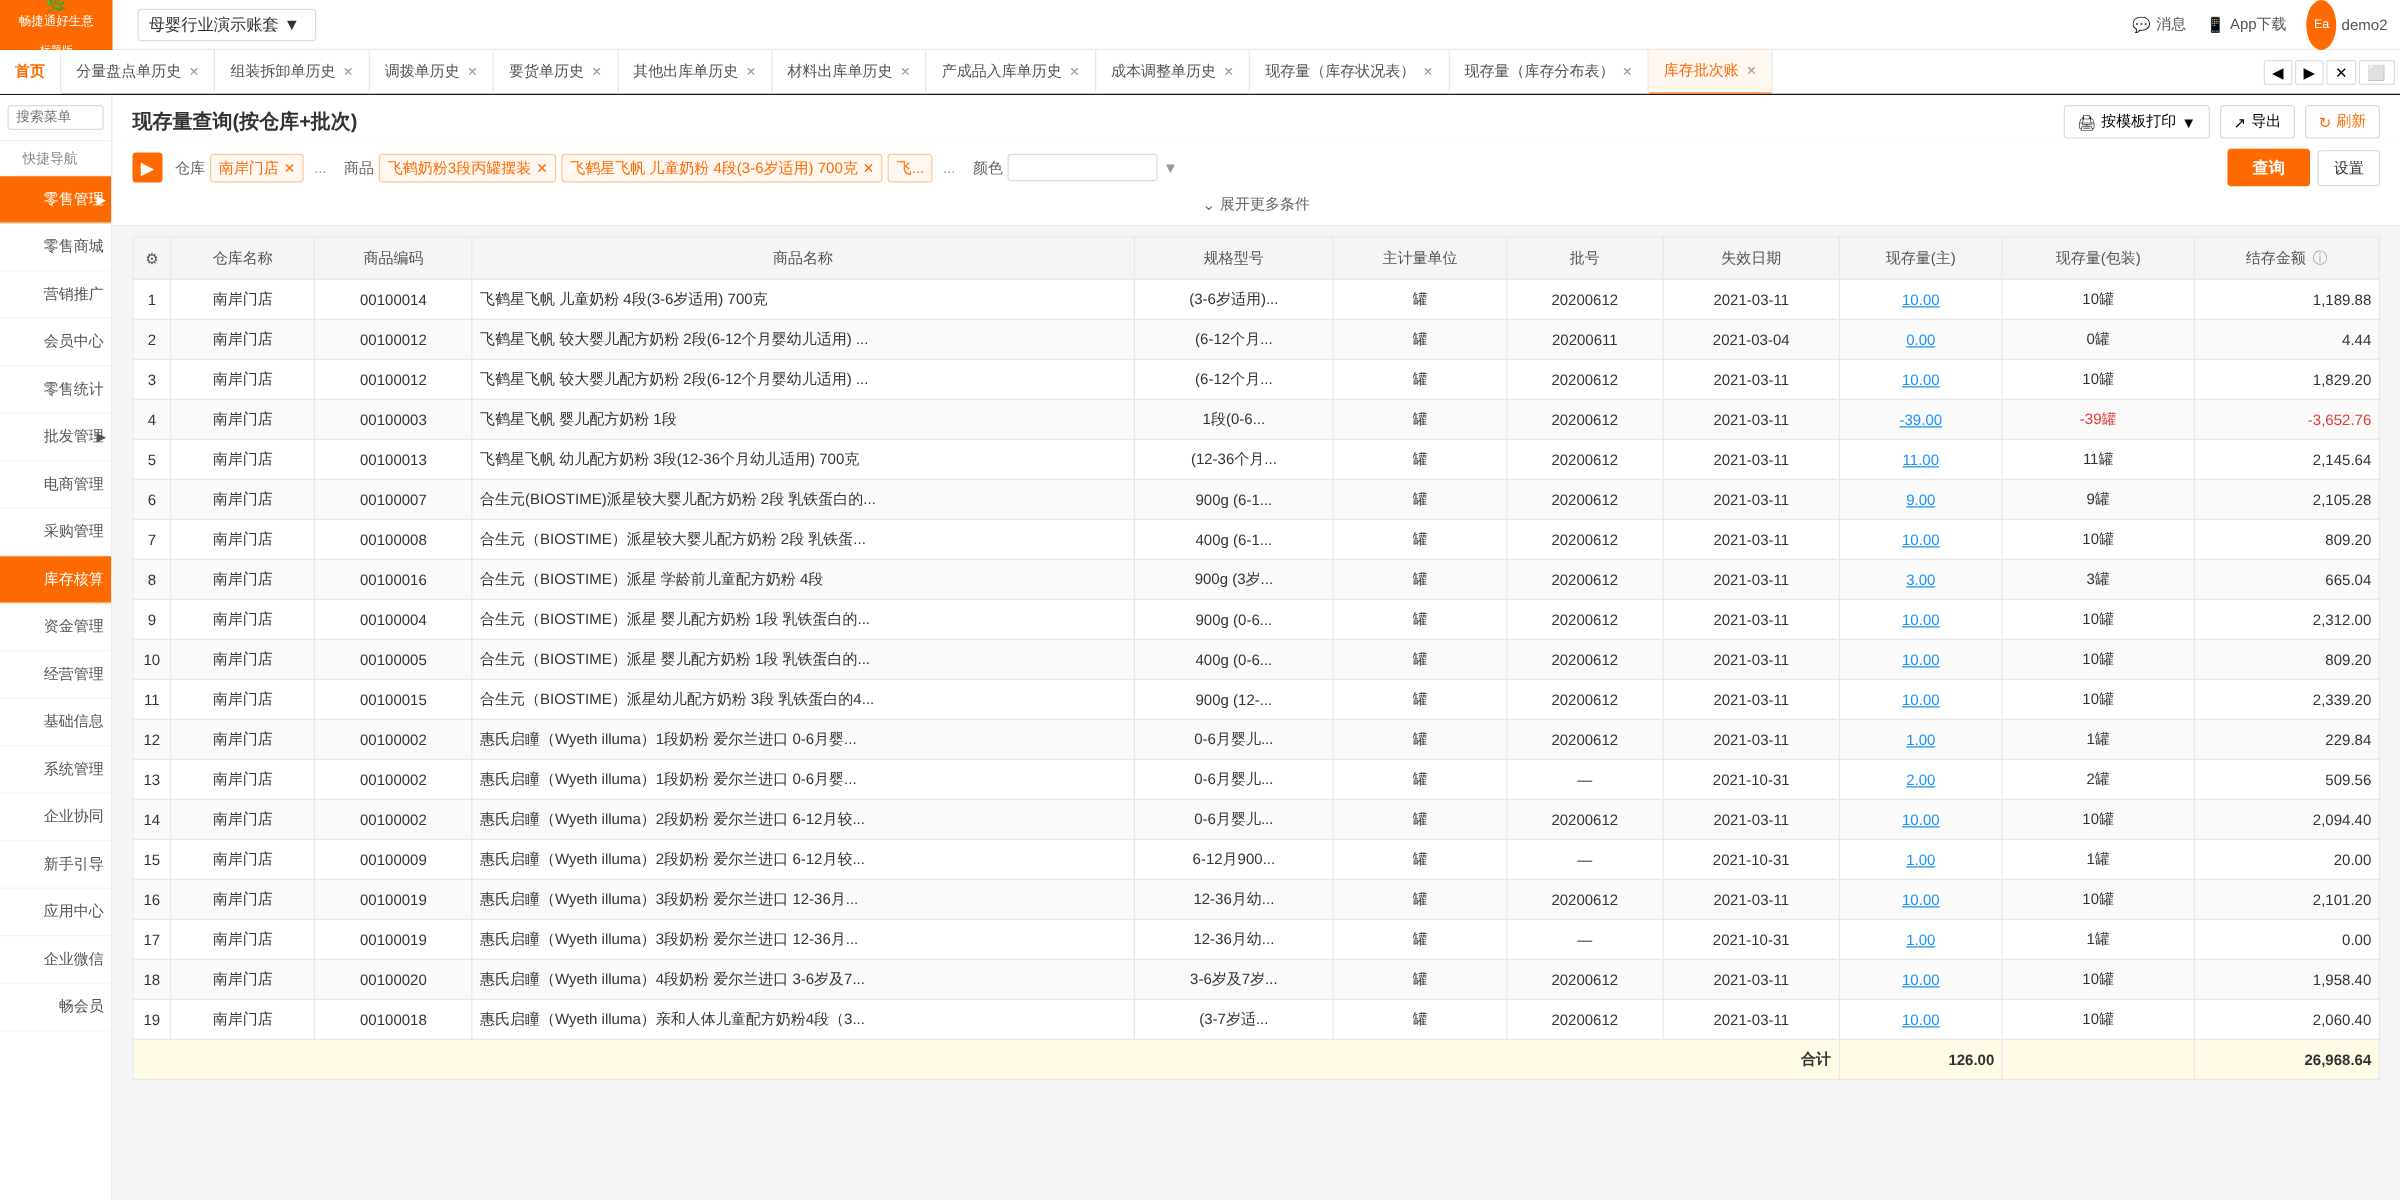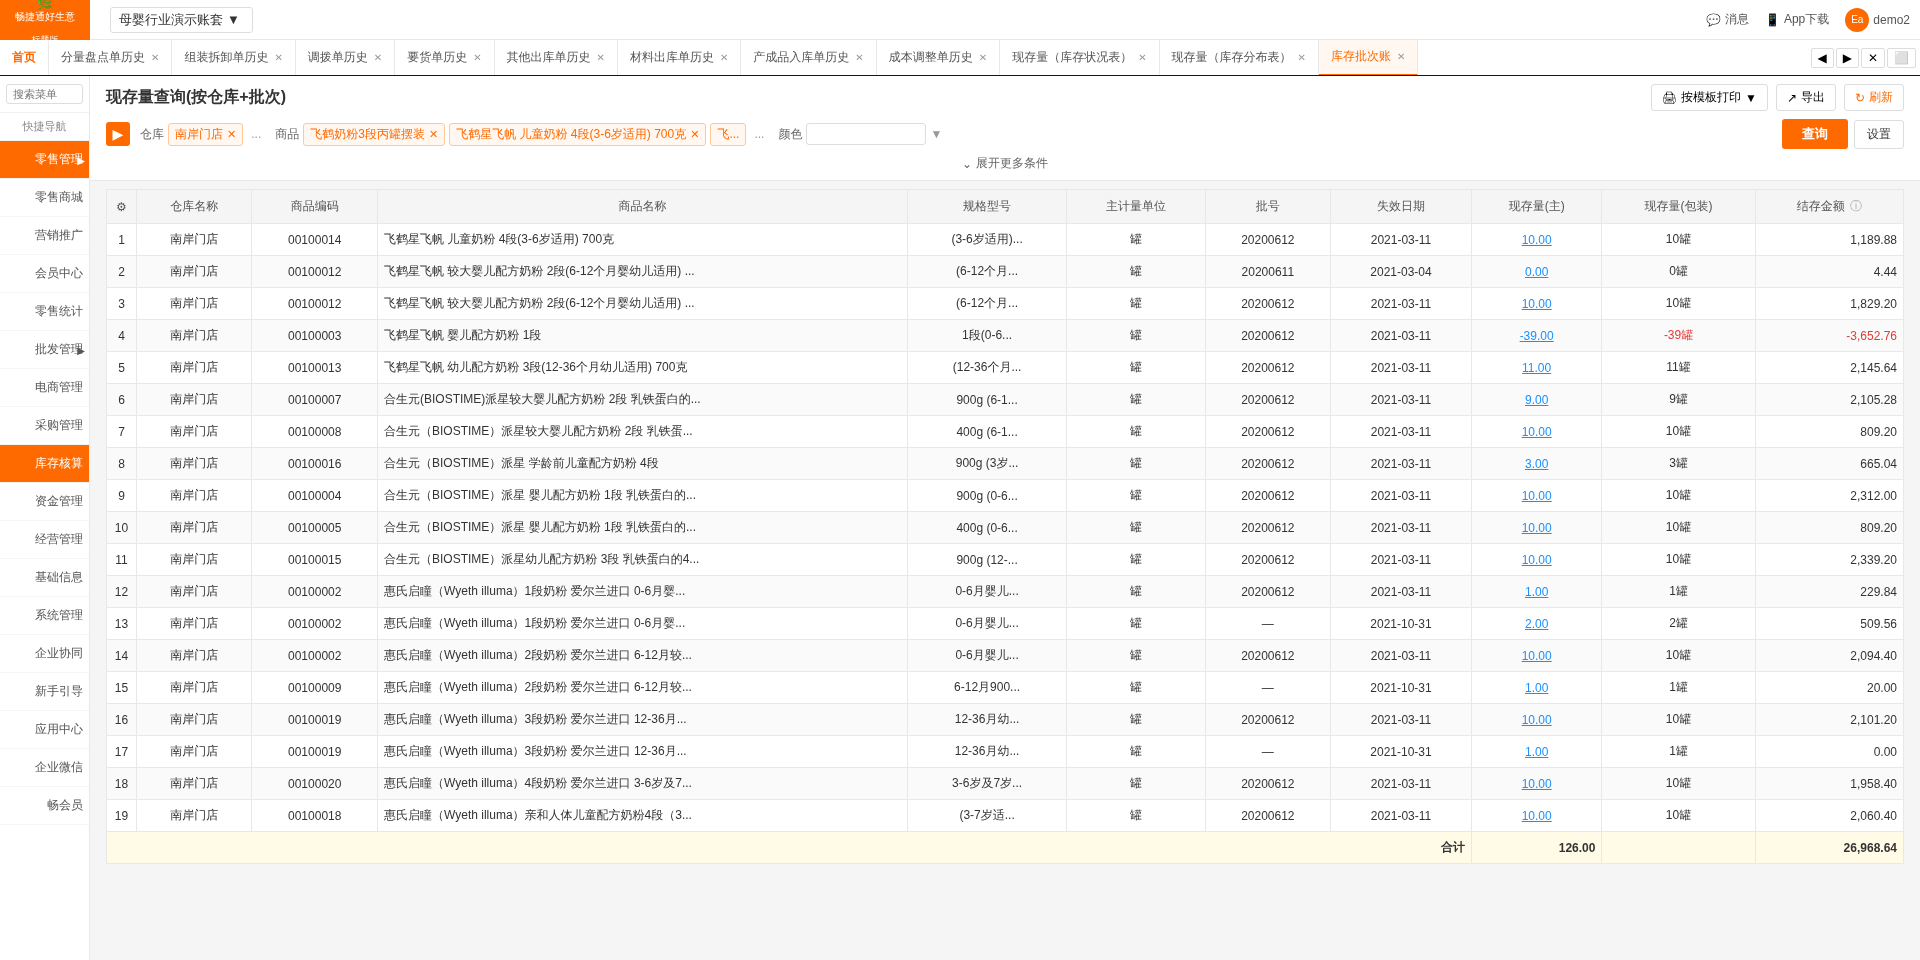--- a/index.html
+++ b/index.html
@@ -138,21 +138,21 @@
       border: 1px solid #ddd;
       border-radius: 3px;
       padding: 3px 6px;
       font-size: 11px;
     }
     .sidebar-quick-nav {
       padding: 6px;
       font-size: 11px;
       color: #888;
       border-bottom: 1px solid #f0f0f0;
-      text-align: center;
+      margin-left: 12px;
     }
     .sidebar-item {
       padding: 10px 6px;
       text-align: right;
       cursor: pointer;
       font-size: 12px;
       color: #555;
       border-bottom: 1px solid #f5f5f5;
       position: relative;
     }
@@ -390,21 +390,21 @@
   <div class="top-right">
     <div class="top-right-item">
       <span>💬</span>
       <span>消息</span>
     </div>
     <div class="top-right-item">
       <span>📱</span>
       <span>App下载</span>
     </div>
     <div class="top-right-item">
-      <span style="width:24px;height:24px;background:#ff6a00;border-radius:50%;display:inline-flex;align-items:center;justify-content:center;color:white;font-size:10px;">Ea</span>
+      <span style="width:24px;height:40px;background:#ff6a00;border-radius:50%;display:inline-flex;align-items:center;justify-content:center;color:white;font-size:10px;">Ea</span>
       <span>demo2</span>
     </div>
   </div>
 </div>
 
 <div class="nav-tabs-bar">
   <div class="nav-tab home">
     <span>首页</span>
   </div>
   <div class="nav-tab">

